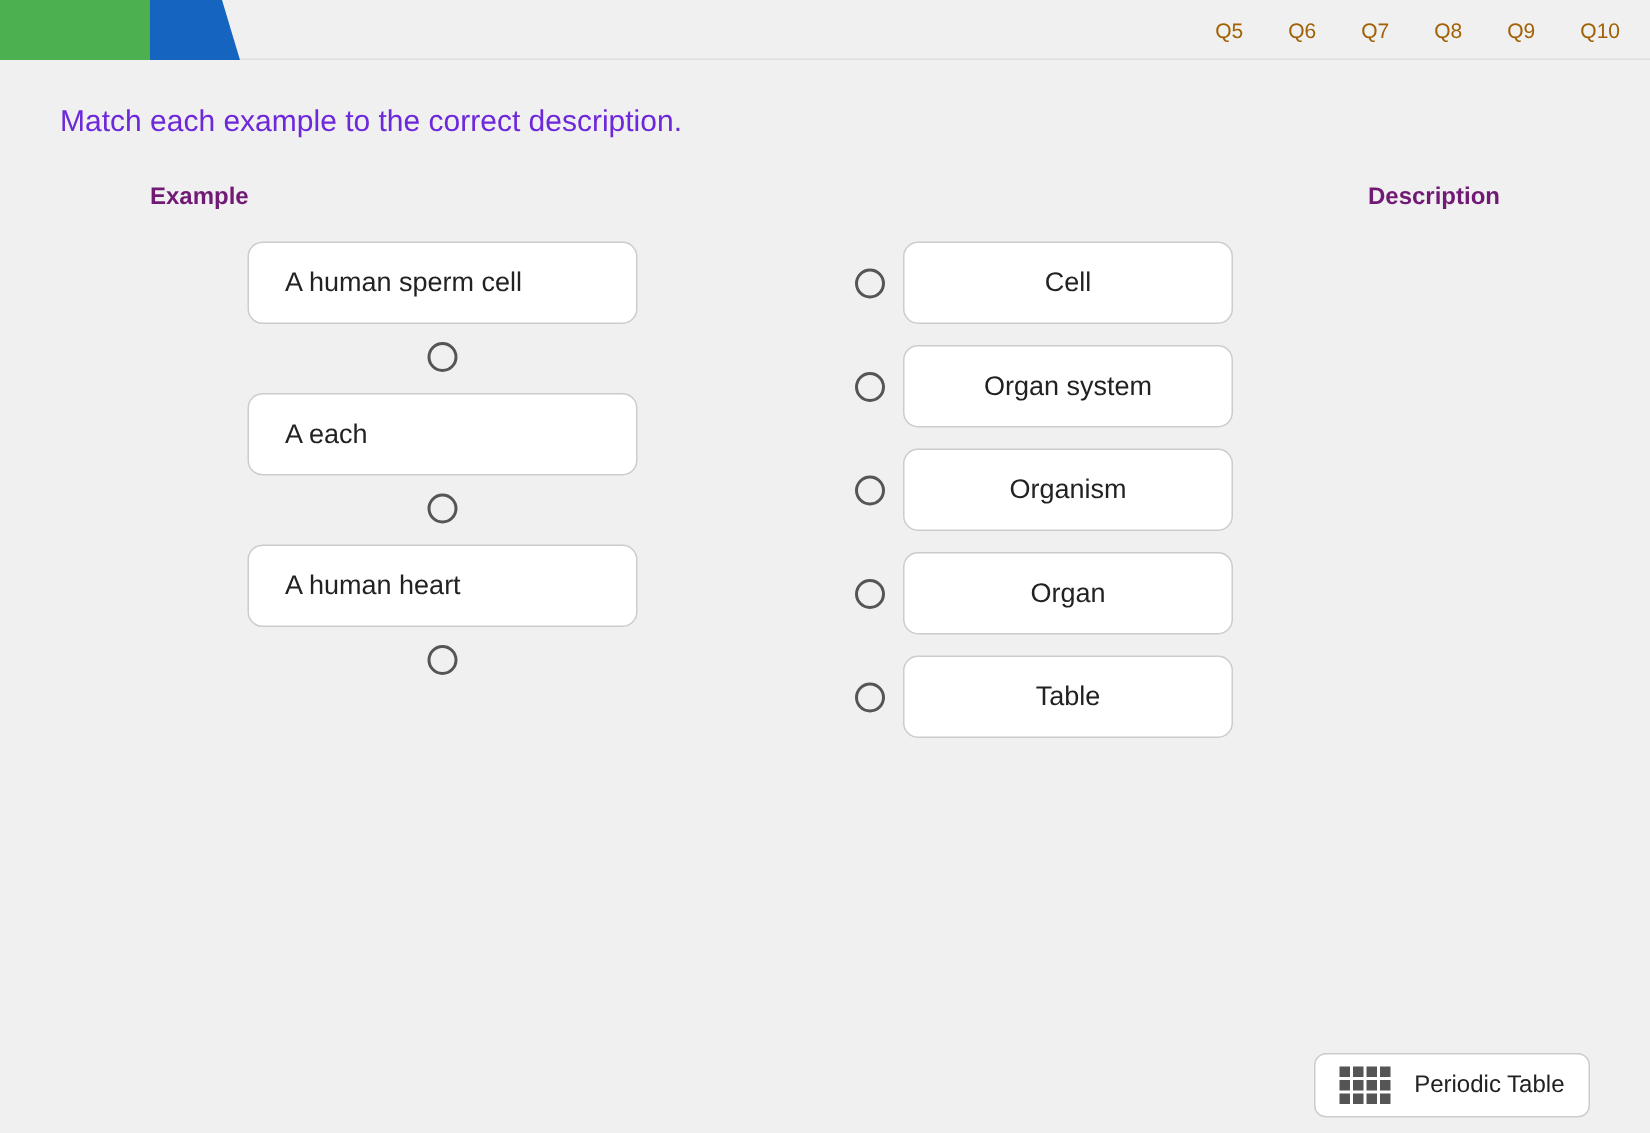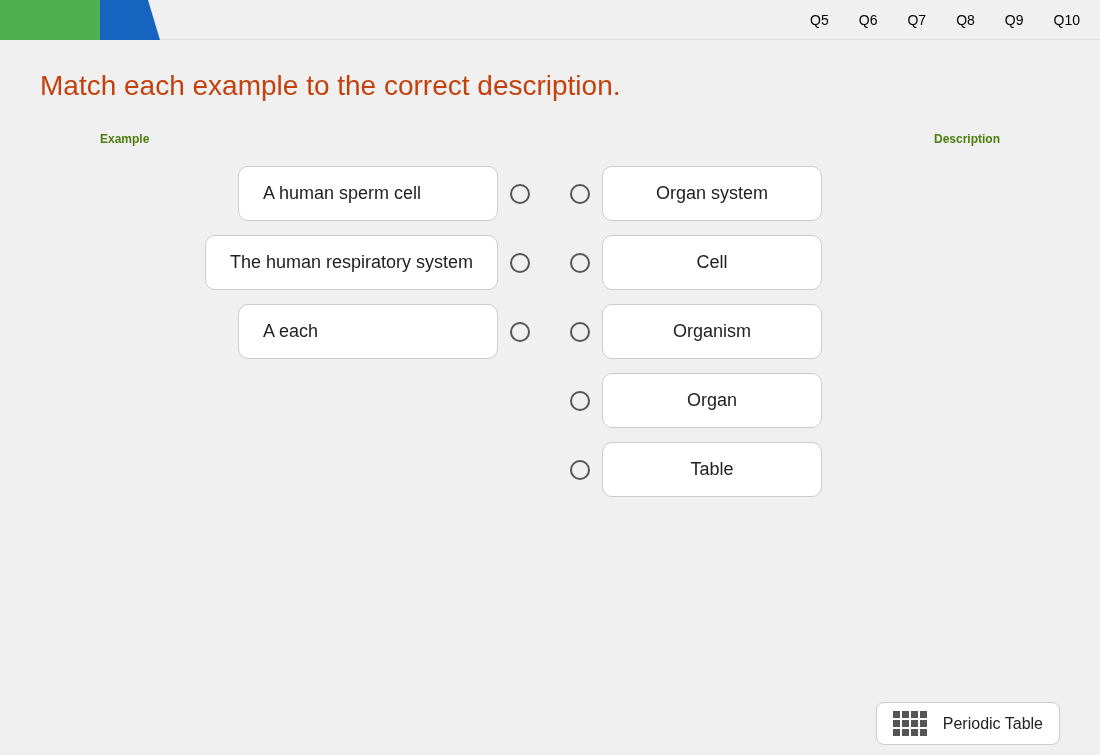--- a/index.html
+++ b/index.html
@@ -53,46 +53,46 @@
 
     .nav-tabs {
       display: flex;
       align-items: center;
       gap: 30px;
       padding-left: 30px;
     }
 
     .nav-tab {
       font-size: 14px;
-      color: #000000;
+      color: #a16207;
       cursor: pointer;
     }
 
     
     .main-content {
       padding: 30px 40px;
     }
 
     .instruction {
-      font-size: 28px;
-      color: #c2410c;
+      font-size: 20px;
+      color: #6d28d9;
       margin-bottom: 30px;
     }
 
     .columns-header {
       display: flex;
       justify-content: space-between;
       margin-bottom: 20px;
       padding: 0 60px;
     }
 
     .col-header {
-      font-size: 12px;
+      font-size: 16px;
       font-weight: bold;
-      color: #4d7c0f;
+      color: #701a75;
     }
 
     .match-area {
       display: flex;
       justify-content: space-between;
       padding: 0 20px;
       gap: 40px;
     }
 
     .examples-col {
@@ -113,20 +113,21 @@
 
     .match-row {
       display: flex;
       align-items: center;
       gap: 12px;
       width: 100%;
     }
 
     .example-row {
       justify-content: flex-end;
+      flex-direction: column;
     }
 
     .description-row {
       justify-content: flex-start;
     }
 
     .match-box {
       background: #fff;
       border: 1.5px solid #ccc;
       border-radius: 10px;
@@ -224,51 +225,51 @@
 
     <div class="examples-col">
 
       <div class="match-row example-row">
         <div class="match-box example-box">
           <span>A human sperm cell</span>
         </div>
         <div class="radio-dot"></div>
       </div>
 
-      <div class="match-row example-row">
-        <div class="match-box example-box">
-          <span>The human respiratory system</span>
-        </div>
-        <div class="radio-dot"></div>
-      </div>
 
       <div class="match-row example-row">
         <div class="match-box example-box">
           <span>A each</span>
         </div>
         <div class="radio-dot"></div>
       </div>
 
 
+      <div class="match-row example-row">
+        <div class="match-box example-box">
+          <span>A human heart</span>
+        </div>
+        <div class="radio-dot"></div>
+      </div>
 
     </div>
 
     <div class="descriptions-col">
 
       <div class="match-row description-row">
         <div class="radio-dot"></div>
         <div class="match-box description-box">
+          <span>Cell</span>
+        </div>
+      </div>
+
+      <div class="match-row description-row">
+        <div class="radio-dot"></div>
+        <div class="match-box description-box">
           <span>Organ system</span>
-        </div>
-      </div>
-
-      <div class="match-row description-row">
-        <div class="radio-dot"></div>
-        <div class="match-box description-box">
-          <span>Cell</span>
         </div>
       </div>
 
       <div class="match-row description-row">
         <div class="radio-dot"></div>
         <div class="match-box description-box">
           <span>Organism</span>
         </div>
       </div>
 

